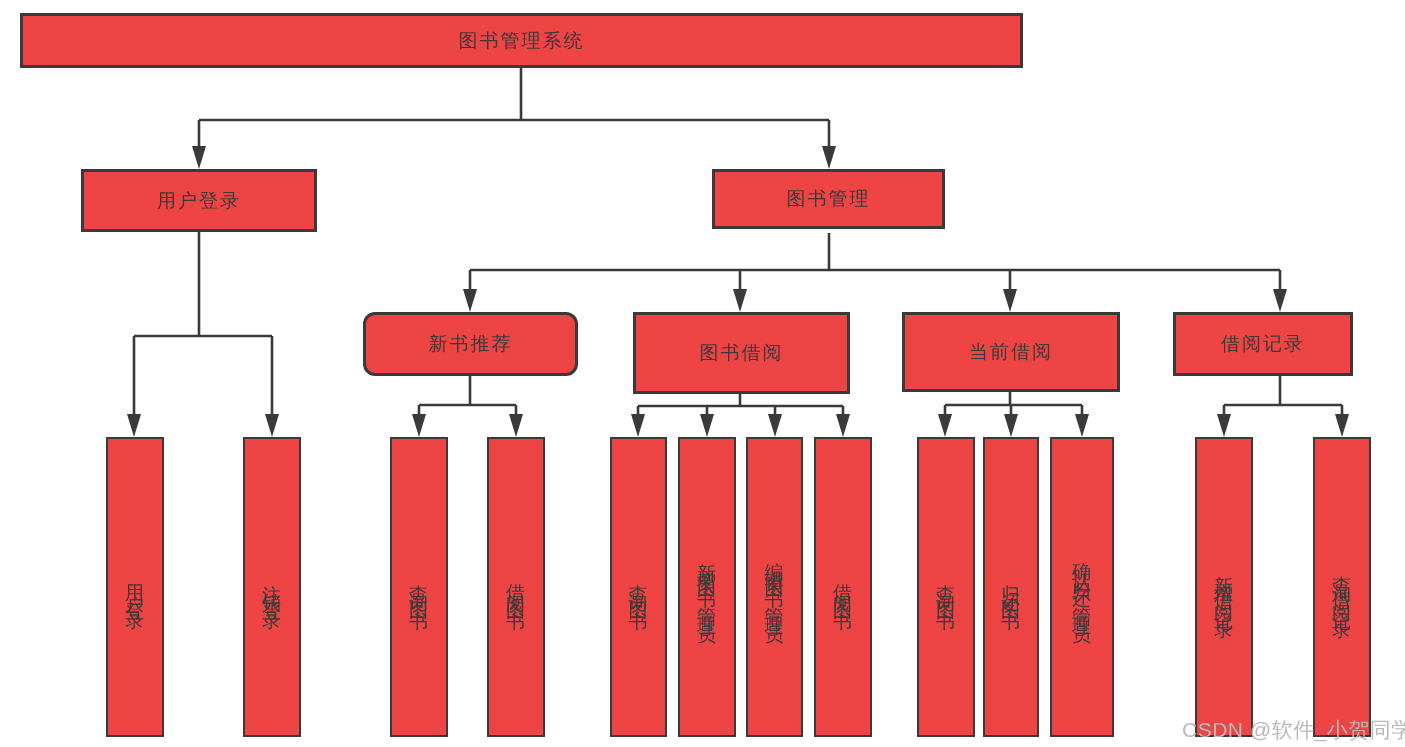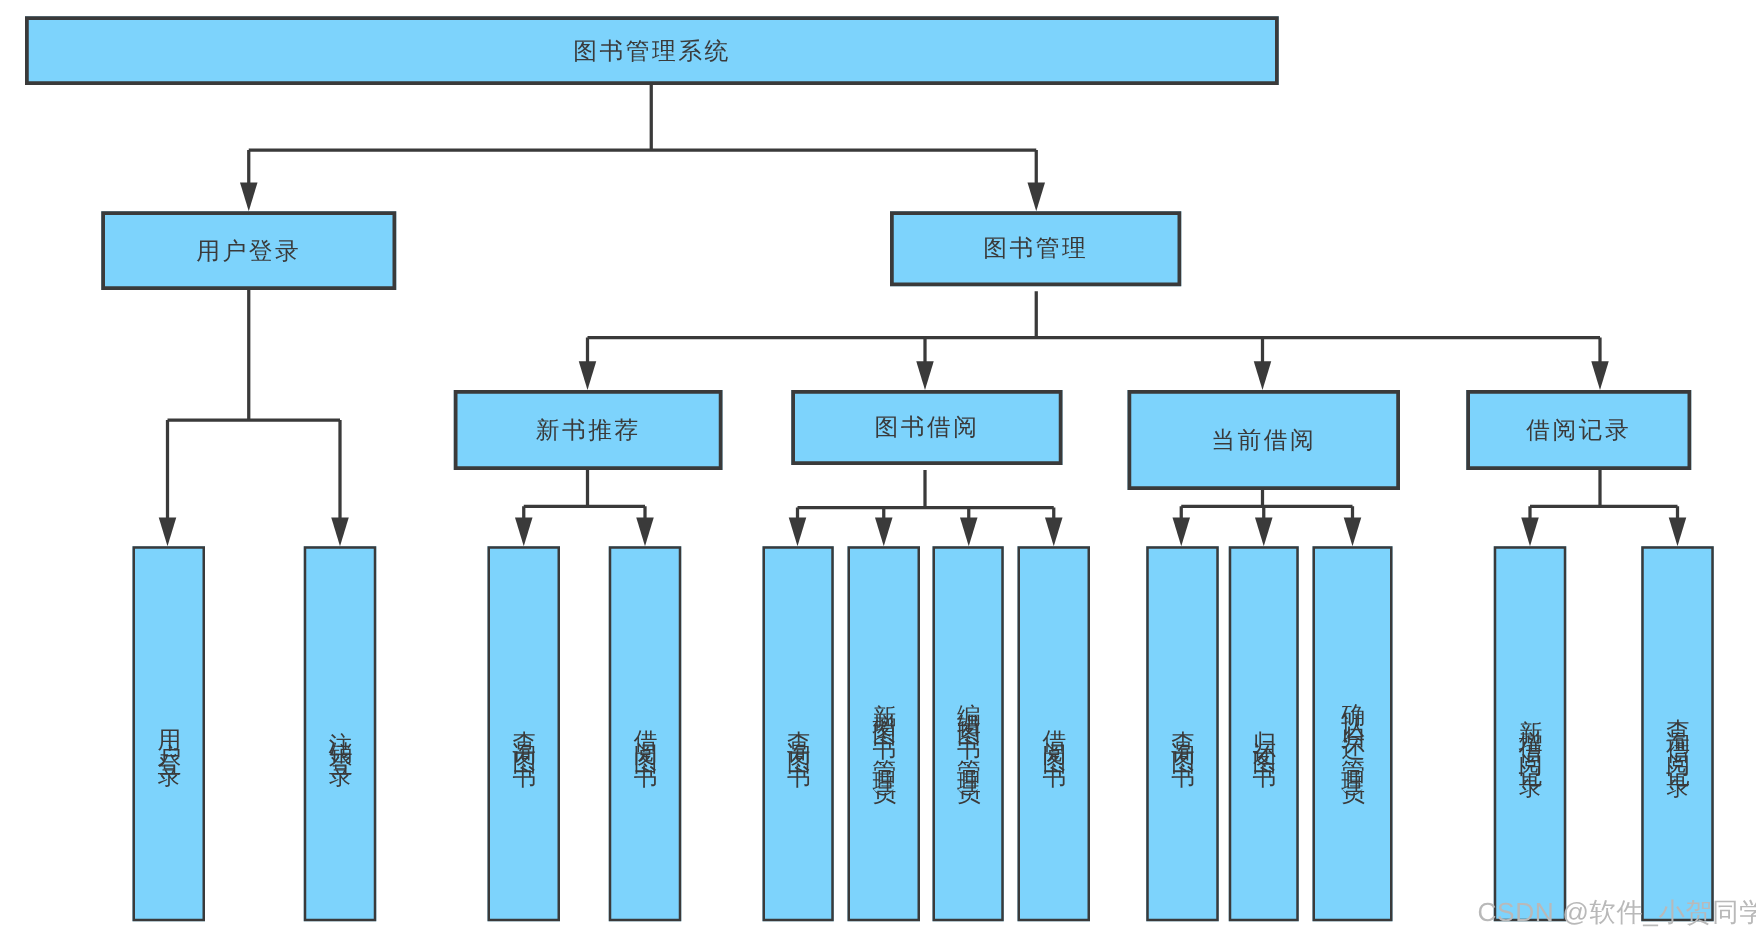--- a/index.html
+++ b/index.html
@@ -2,21 +2,21 @@
 <html><head>
 <meta charset="utf-8">
 <style>
   html,body{margin:0;padding:0;}
   body{
     width:1405px;height:747px;position:relative;background:#ffffff;
     font-family:"Liberation Sans","DejaVu Sans",sans-serif;overflow:hidden;
   }
   .connectors{position:absolute;left:0;top:0;z-index:0;}
   .node{
-    position:absolute;box-sizing:border-box;background:#7dd3fc;
+    position:absolute;box-sizing:border-box;background:#ef4444;
     border:3px solid #3a3a3a;color:#3a3a3a;
     display:flex;align-items:center;justify-content:center;
     z-index:1;text-align:center;
   }
   .node.leaf{border-width:2.5px;}
   .h-label{font-size:19px;letter-spacing:2px;white-space:nowrap;}
   .v-label{
     writing-mode:vertical-rl;text-orientation:mixed;
     font-size:19px;letter-spacing:9px;line-height:1;
   }
@@ -64,24 +64,24 @@
   <span class="h-label">图书管理系统</span>
 </div>
 
 <div class="node" style="left:81px;top:169px;width:236px;height:63px;">
   <span class="h-label">用户登录</span>
 </div>
 <div class="node" style="left:712px;top:169px;width:233px;height:60px;">
   <span class="h-label">图书管理</span>
 </div>
 
-<div class="node" style="left:363px;top:312px;width:215px;height:64px;">
+<div class="node" style="left:363px;top:312px;width:215px;height:64px;border-radius:12px;">
   <span class="h-label">新书推荐</span>
 </div>
-<div class="node" style="left:633px;top:312px;width:217px;height:60px;">
+<div class="node" style="left:633px;top:312px;width:217px;height:82px;">
   <span class="h-label">图书借阅</span>
 </div>
 <div class="node" style="left:902px;top:312px;width:218px;height:80px;">
   <span class="h-label">当前借阅</span>
 </div>
 <div class="node" style="left:1173px;top:312px;width:180px;height:64px;">
   <span class="h-label">借阅记录</span>
 </div>
 
 <div class="node leaf" style="left:106px;top:437px;width:58px;height:300px;">

